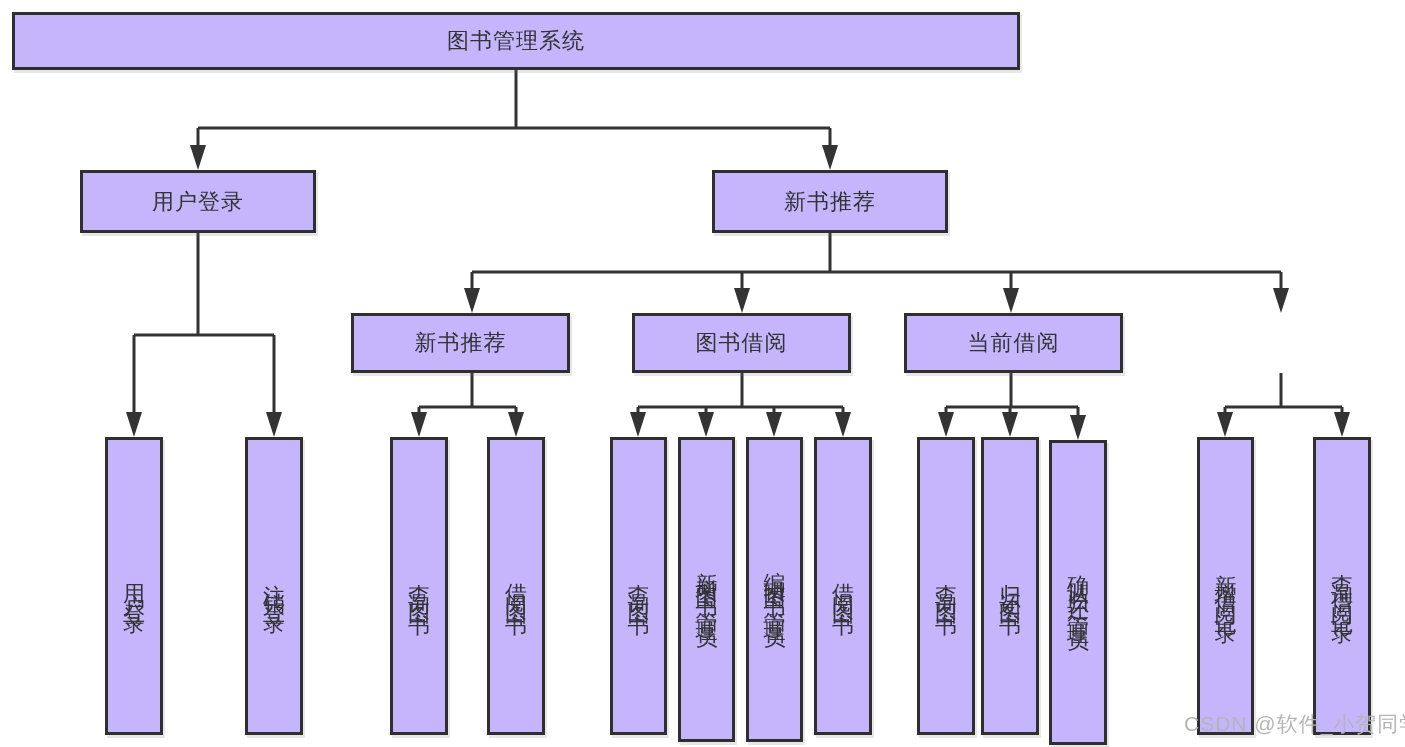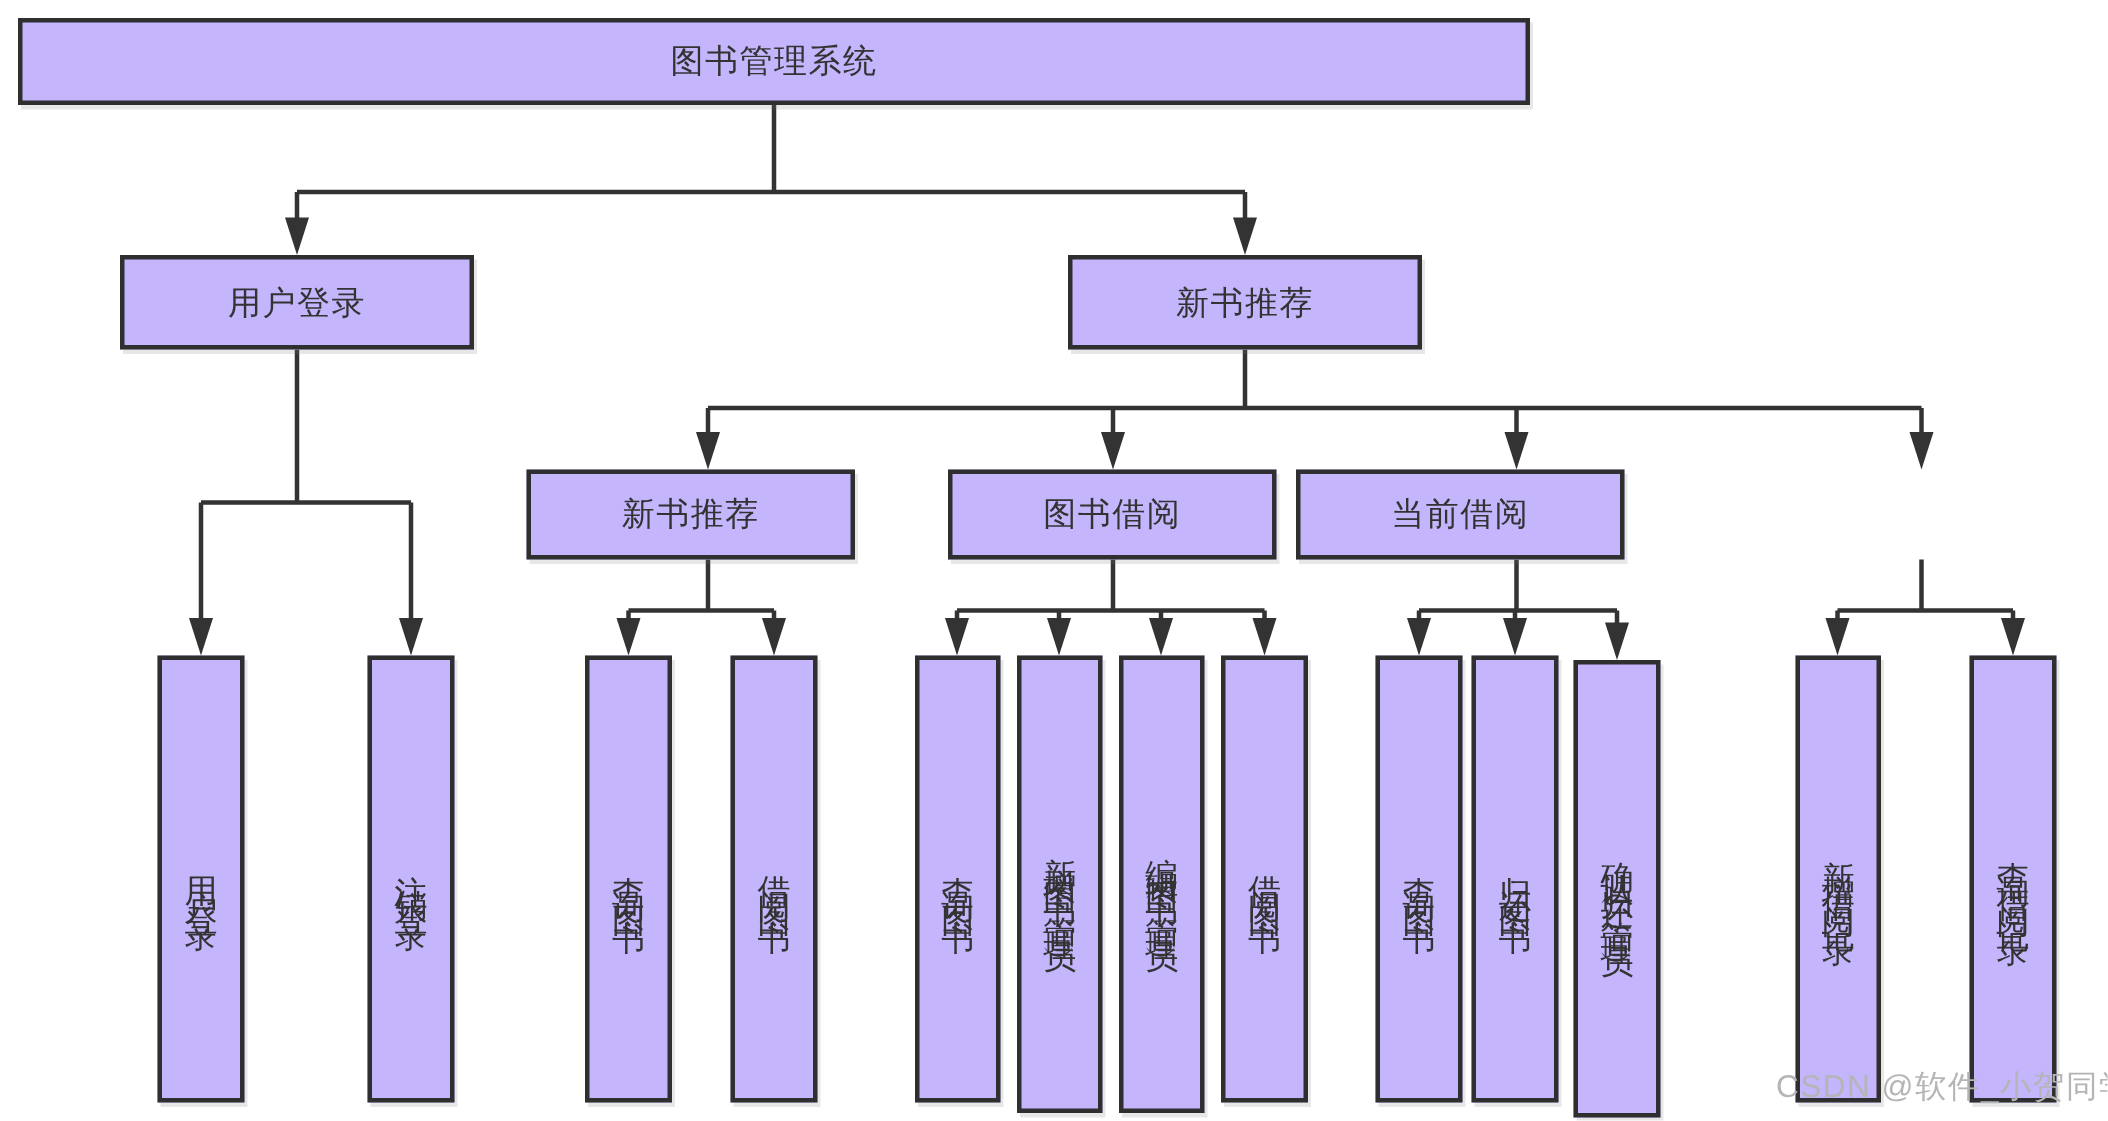--- a/index.html
+++ b/index.html
@@ -111,21 +111,21 @@
   <div class="hnode" style="left:712px; top:170px; width:236px; height:63px;">
     <span>新书推荐</span>
   </div>
 
   <div class="hnode" style="left:351px; top:313px; width:219px; height:60px;">
     <span>新书推荐</span>
   </div>
   <div class="hnode" style="left:632px; top:313px; width:219px; height:60px;">
     <span>图书借阅</span>
   </div>
-  <div class="hnode" style="left:864px; top:313px; width:219px; height:60px;">
+  <div class="hnode" style="left:904px; top:313px; width:219px; height:60px;">
     <span>当前借阅</span>
   </div>
 
   <div class="vnode" style="left:105px; top:437px; width:58px; height:298px;">
     <span>用户登录</span>
   </div>
   <div class="vnode" style="left:245px; top:437px; width:58px; height:298px;">
     <span>注销登录</span>
   </div>
 

